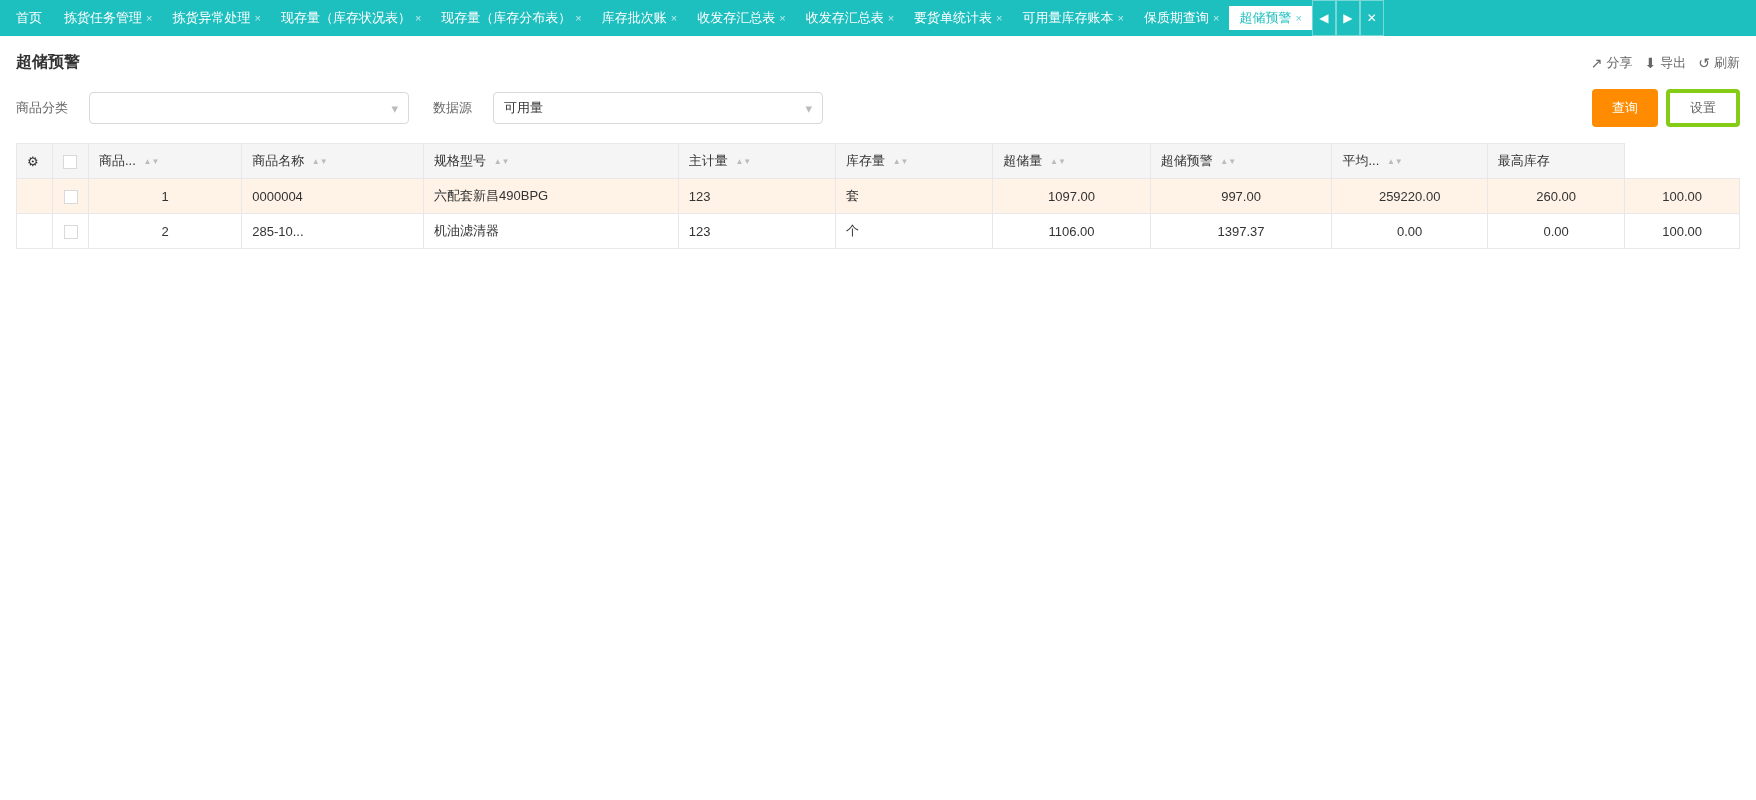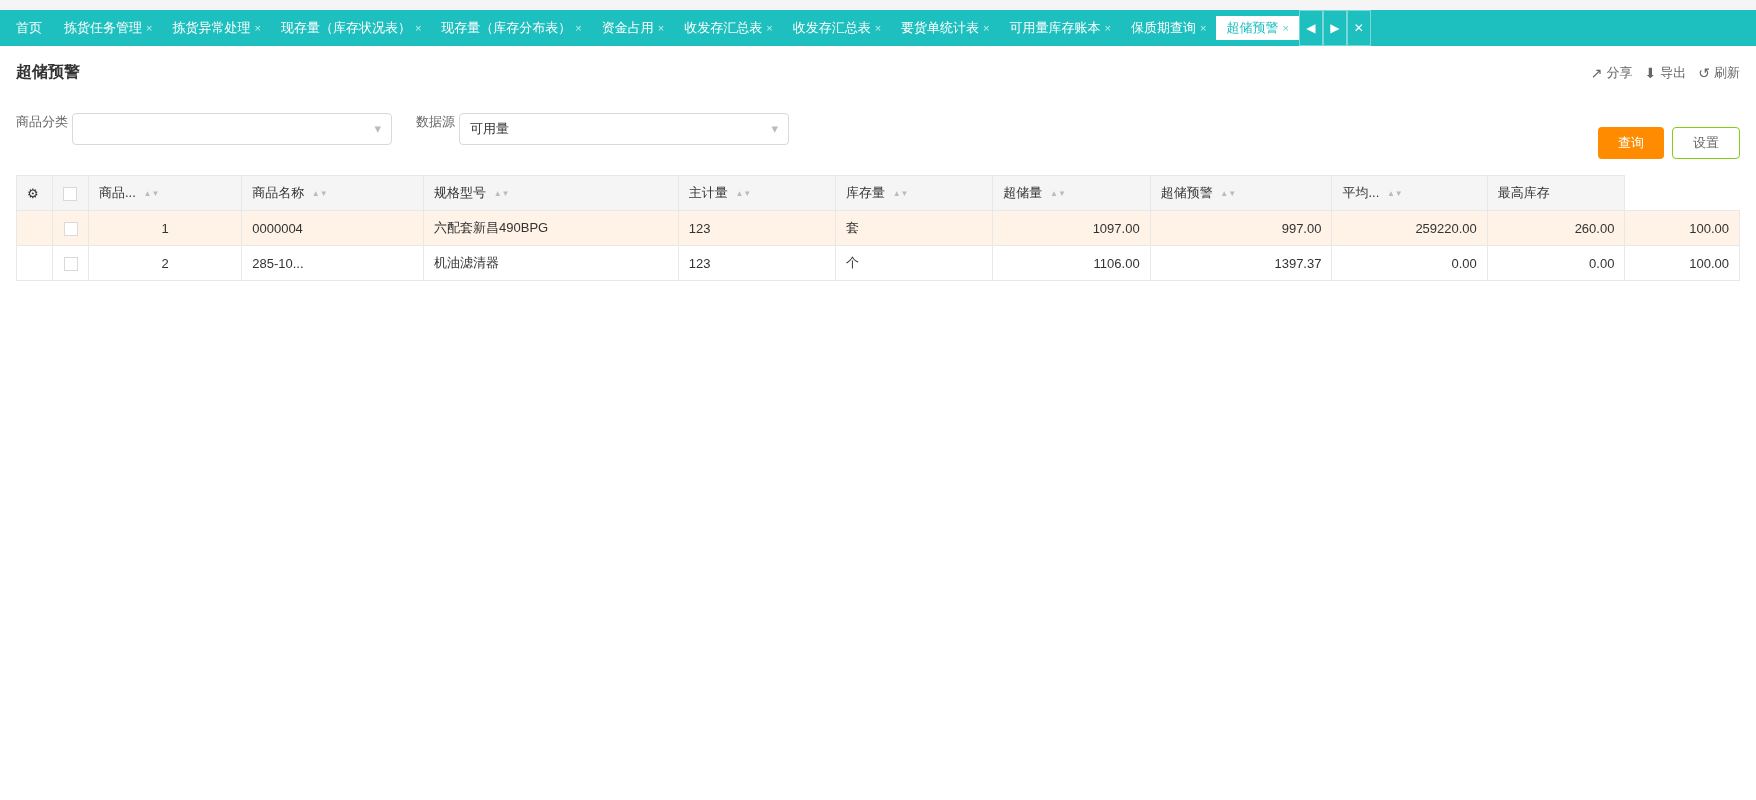--- a/index.html
+++ b/index.html
@@ -6,21 +6,20 @@
     body { font-family: 'Microsoft YaHei', Arial, sans-serif; font-size: 13px; background: #f5f5f5; color: #333; }
 
     
     .nav-bar {
       display: flex;
       align-items: center;
       background: #1ebfbf;
       height: 36px;
       padding: 0 4px;
       overflow: hidden;
-      margin-top: 10px;
     }
     .nav-item {
       display: flex;
       align-items: center;
       padding: 0 10px;
       height: 24px;
       color: #fff;
       font-size: 13px;
       white-space: nowrap;
       cursor: pointer;
@@ -92,22 +91,22 @@
 
     
     .filter-row {
       display: flex;
       align-items: center;
       gap: 24px;
       margin-bottom: 16px;
     }
     .filter-item {
       display: flex;
-      gap: 4px;
-      font-family: Liberation Serif, serif;
+      align-items: center;
+      gap: 21px;
     }
     .filter-label {
       color: #666;
       font-size: 13px;
       white-space: nowrap;
     }
     .filter-select {
       width: 320px;
       height: 32px;
       border: 1px solid #d9d9d9;
@@ -121,35 +120,34 @@
       font-size: 13px;
       color: #999;
     }
     .filter-select-value {
       color: #333;
     }
     .filter-btn-group {
       margin-left: auto;
       display: flex;
       gap: 8px;
-      margin-top: 28px;
     }
     .btn-query {
       background: #ff8c00;
       color: #fff;
       border: none;
       border-radius: 4px;
       padding: 6px 20px;
       cursor: pointer;
       font-size: 13px;
     }
     .btn-settings {
       background: #fff;
       color: #666;
-      border: 1px solid #84cc16;
+      border: 4px solid #84cc16;
       border-radius: 4px;
       padding: 6px 20px;
       cursor: pointer;
       font-size: 13px;
     }
 
     
     .data-table {
       width: 100%;
       border-collapse: collapse;
@@ -178,21 +176,21 @@
       padding: 8px 10px;
       color: #333;
     }
     .data-table tr.row-highlighted td {
       background: #fff3e8;
     }
     .data-table td.center, .data-table th.center {
       text-align: center;
     }
     .data-table td.right {
-      text-align: right;
+      text-align: center;
     }
     .row-num {
       text-align: center;
       color: #666;
     }
     .gear-th {
       width: 36px;
       text-align: center;
     }
     .checkbox-cell {
@@ -225,21 +223,21 @@
   </div>
   <div class="nav-item">
     <span>现存量（库存状况表）</span>
     <span class="close-btn">×</span>
   </div>
   <div class="nav-item">
     <span>现存量（库存分布表）</span>
     <span class="close-btn">×</span>
   </div>
   <div class="nav-item">
-    <span>资金占用</span>
+    <span>库存批次账</span>
     <span class="close-btn">×</span>
   </div>
   <div class="nav-item">
     <span>收发存汇总表</span>
     <span class="close-btn">×</span>
   </div>
   <div class="nav-item">
     <span>收发存汇总表</span>
     <span class="close-btn">×</span>
   </div>

